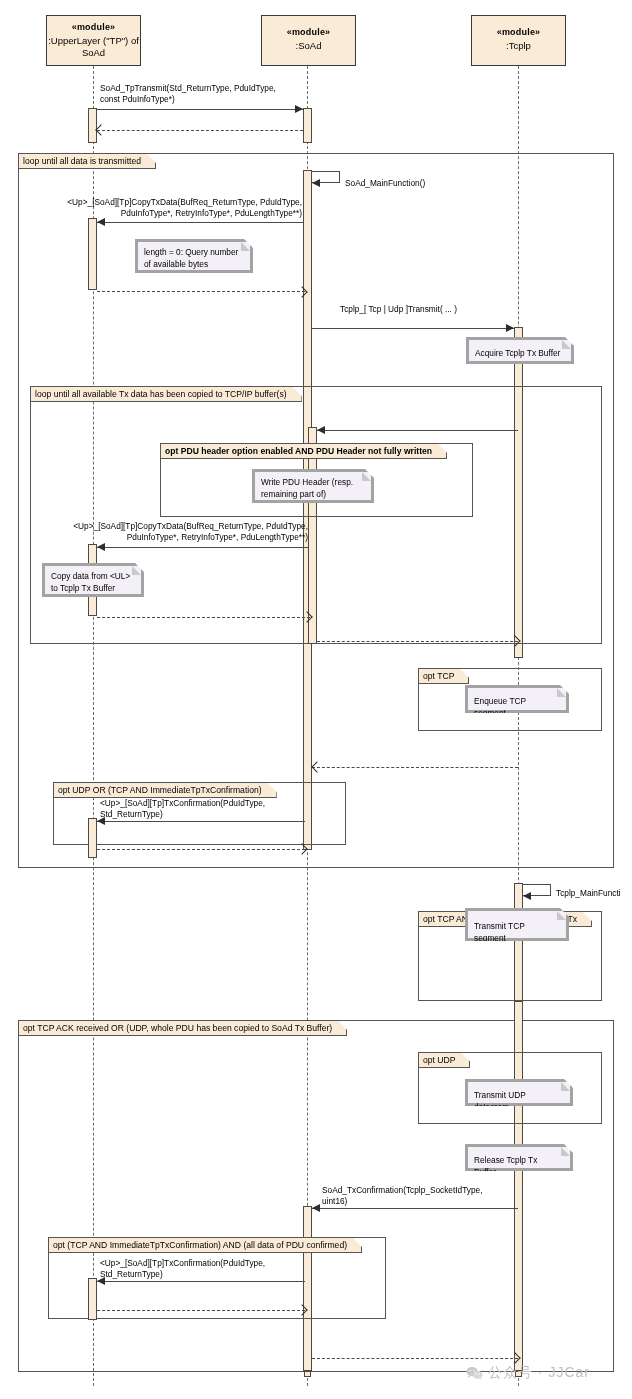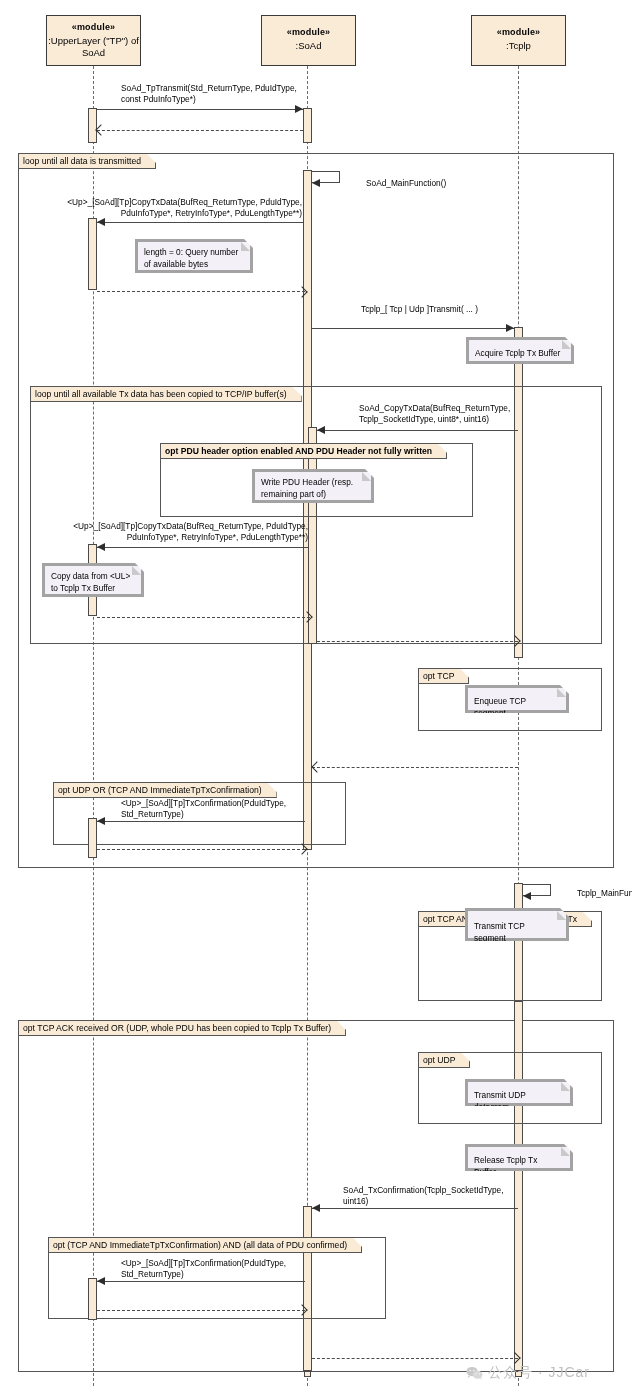--- a/index.html
+++ b/index.html
@@ -132,21 +132,21 @@
     border-left:1px solid #2d2d2d;
     transform:rotate(-45deg);
   }
   .msg-label{
     position:absolute;
     font-size:8.3px;
     line-height:10.5px;
     color:#000;
     white-space:pre-line;
   }
-  .msg-label.right{text-align:left;margin-left:21px;}
+  .msg-label.right{text-align:left;}
   .msg-label.rtl{text-align:right;}
 
   
   .selfcall{
     position:absolute;
     box-sizing:border-box;
     border:1px solid #4a4a4a;
     border-left:none;
     background:transparent;
   }
@@ -234,22 +234,20 @@
   <div class="msg-line" style="left:312px;top:328px;width:202px;"></div>
   <div class="arrow-solid-r" style="left:506px;top:324px;"></div>
   <div class="note" style="left:466px;top:337px;width:108px;height:27px;padding-top:8px;">
     <span class="dogear"></span>
     <span>Acquire Tcplp Tx Buffer</span>
   </div>
 
   <div class="frame" style="left:30px;top:386px;width:572px;height:258px;"></div>
   <div class="frame-label" style="left:31px;top:387px;">loop until all available Tx data has been copied to TCP/IP buffer(s)</div>
 
-  <div class="msg-label right" style="left:338px;top:403px;width:220px;">SoAd_CopyTxData(BufReq_ReturnType,
-Tcplp_SocketIdType, uint8*, uint16)</div>
   <div class="activation" style="left:308px;top:427px;height:217px;"></div>
   <div class="msg-line" style="left:317px;top:430px;width:201px;"></div>
   <div class="arrow-solid-l" style="left:317px;top:426px;"></div>
 
   <div class="frame" style="left:160px;top:443px;width:313px;height:74px;"></div>
   <div class="frame-label" style="left:161px;top:444px;font-weight:bold;">opt PDU header option enabled AND PDU Header not fully written</div>
   <div class="note" style="left:252px;top:469px;width:122px;height:34px;">
     <span class="dogear"></span>
     <span>Write PDU Header (resp.
 remaining part of)</span>
@@ -297,21 +295,21 @@
   <div class="msg-label right" style="left:556px;top:888px;width:90px;">Tcplp_MainFuncti</div>
 
   <div class="frame" style="left:418px;top:911px;width:184px;height:90px;"></div>
   <div class="frame-label" style="left:419px;top:912px;">opt TCP AND TCP segment ready for Tx</div>
   <div class="note" style="left:465px;top:908px;width:104px;height:33px;padding-top:10px;">
     <span class="dogear"></span>
     <span>Transmit TCP segment</span>
   </div>
 
   <div class="frame" style="left:18px;top:1020px;width:596px;height:352px;"></div>
-  <div class="frame-label" style="left:19px;top:1021px;">opt TCP ACK received OR (UDP, whole PDU has been copied to Tcplp Tx Buffer)</div>
+  <div class="frame-label" style="left:19px;top:1021px;">opt TCP ACK received OR (UDP, whole PDU has been copied to SoAd Tx Buffer)</div>
 
   <div class="activation" style="left:514px;top:1001px;height:370px;"></div>
 
   <div class="frame" style="left:418px;top:1052px;width:184px;height:72px;"></div>
   <div class="frame-label" style="left:419px;top:1053px;">opt UDP</div>
   <div class="note" style="left:465px;top:1079px;width:108px;height:27px;padding-top:8px;">
     <span class="dogear"></span>
     <span>Transmit UDP datagram</span>
   </div>
 

